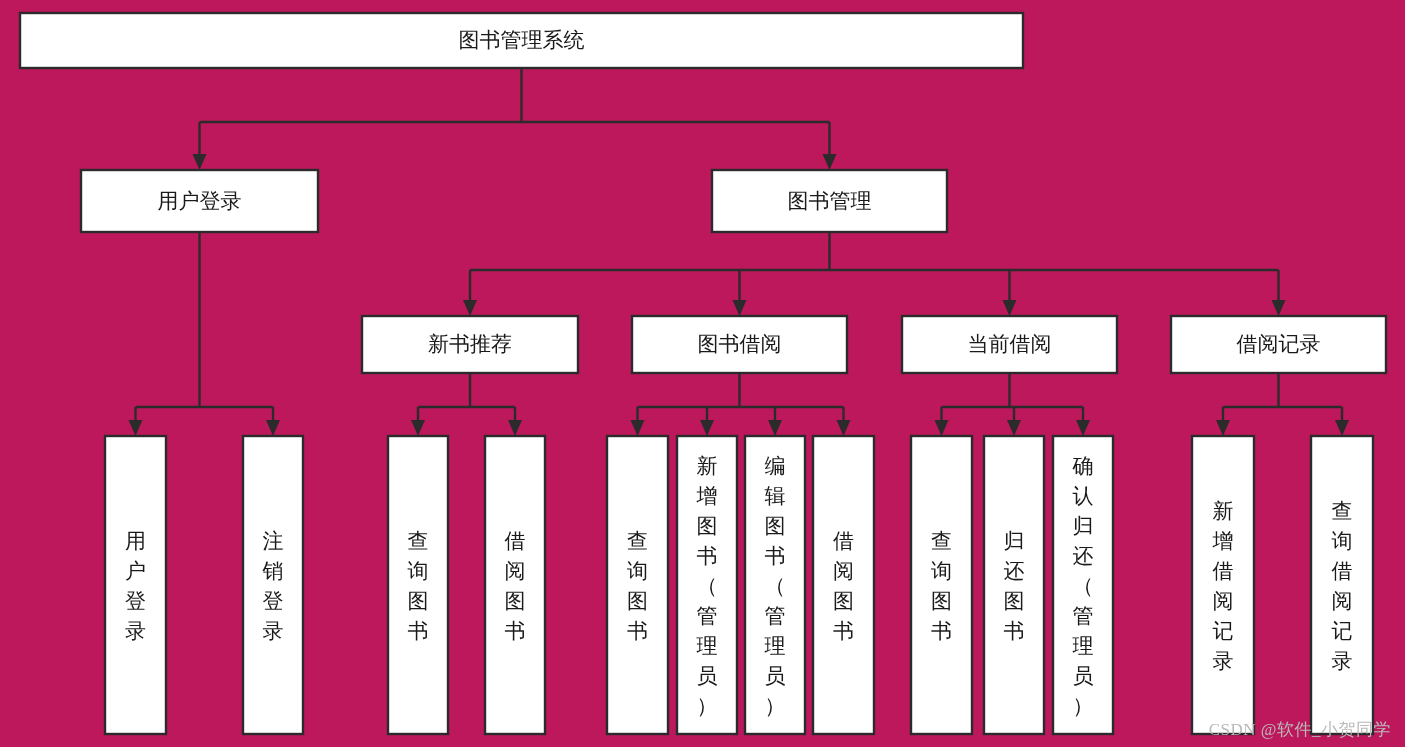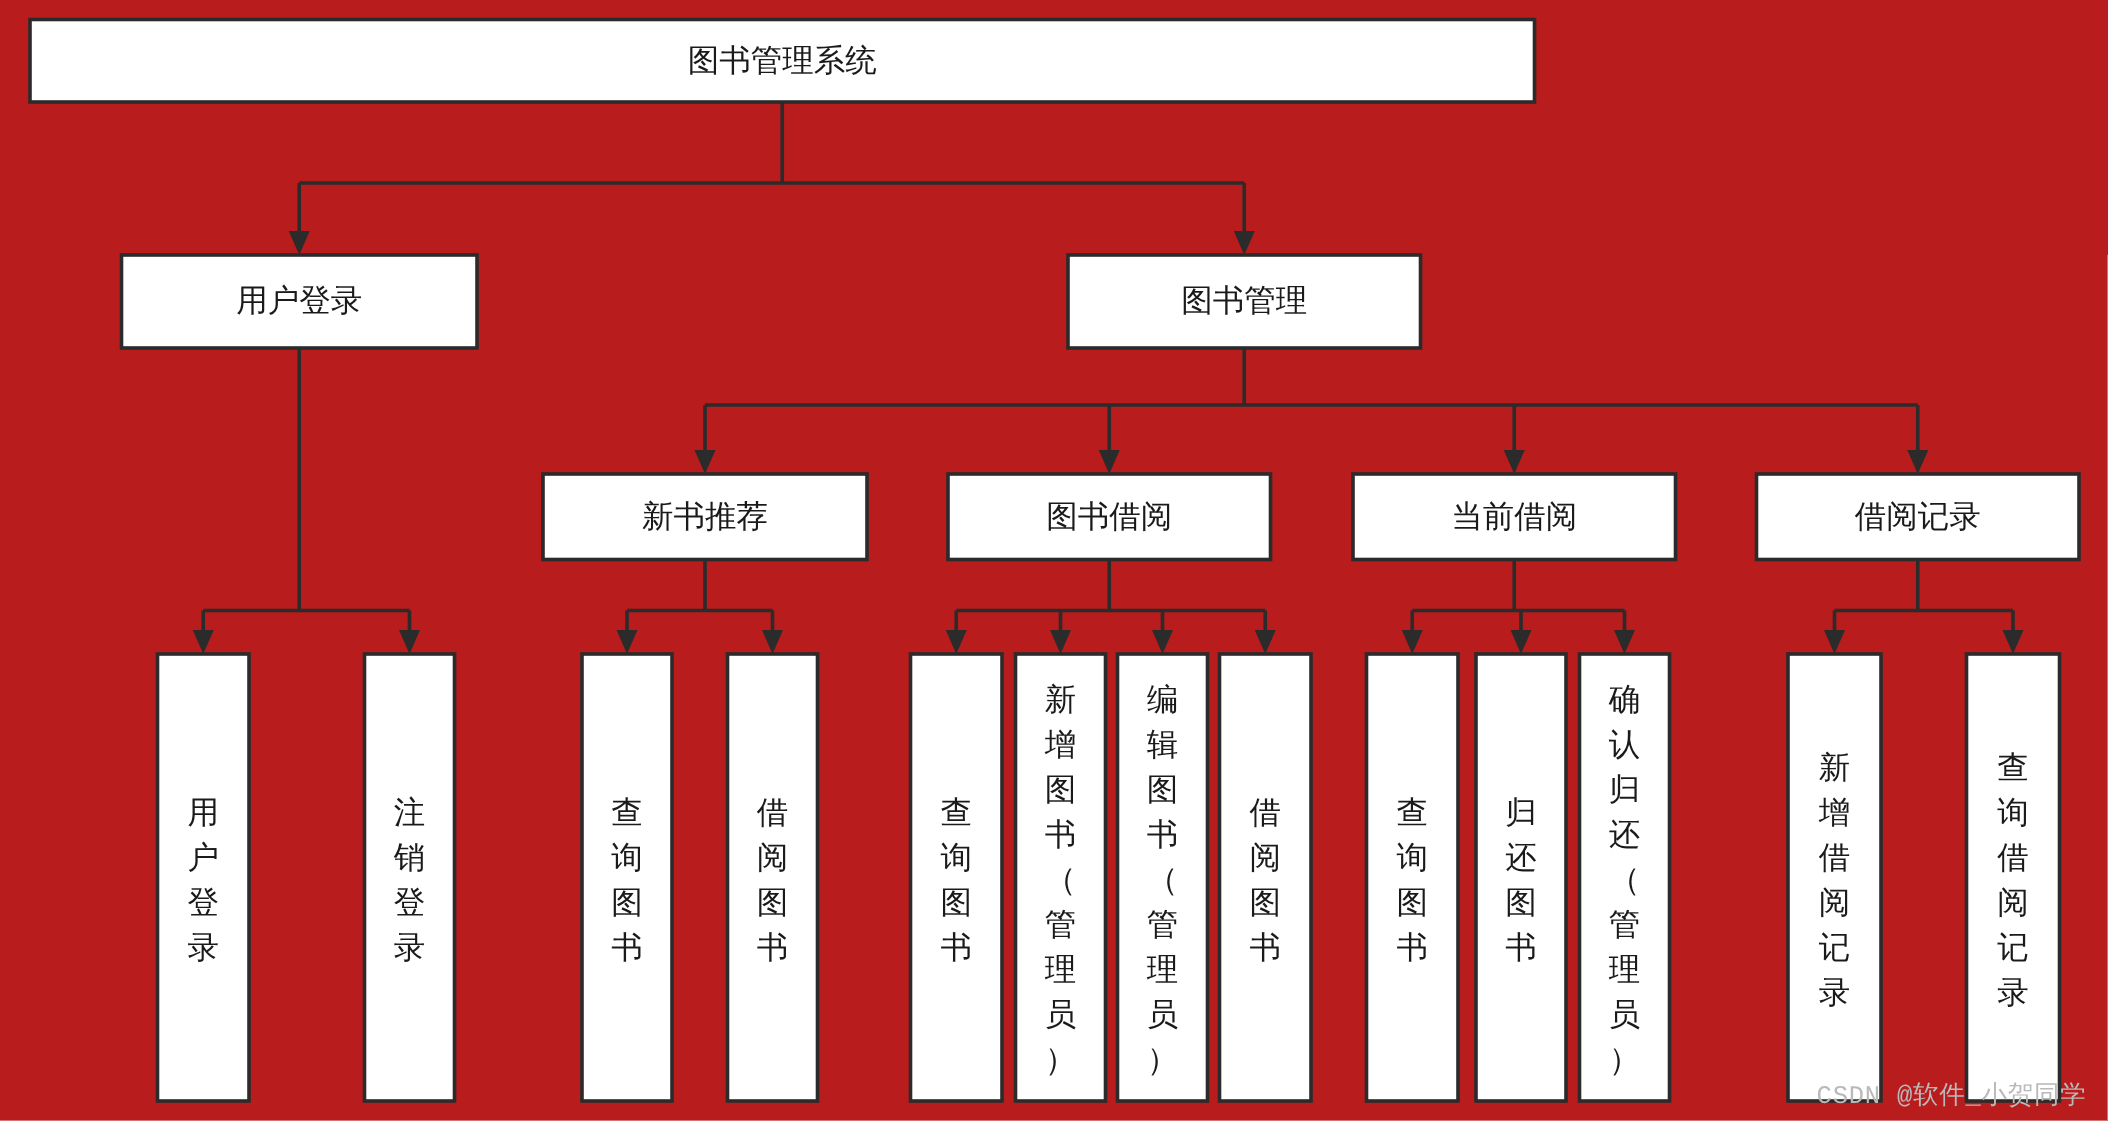--- a/index.html
+++ b/index.html
@@ -12,21 +12,21 @@
     width: 1405px;
     height: 747px;
     font-family: "Liberation Sans", "DejaVu Sans", sans-serif;
     overflow: hidden;
     position: relative;
   }
   #diagram-root {
     position: relative;
     width: 1405px;
     height: 747px;
-    background: #b91c1c;
+    background: #be185d;
   }
   svg#diagram-svg {
     position: absolute;
     left: 0;
     top: 0;
     width: 1405px;
     height: 747px;
     display: block;
   }
   .node-box {
@@ -54,21 +54,21 @@
   .node-label-v {
     font-family: "Liberation Sans", "DejaVu Sans", sans-serif;
     font-size: 21px;
     fill: #1a1a1a;
     text-anchor: middle;
   }
   .watermark {
     position: absolute;
     right: 14px;
     bottom: 6px;
-    font-family: Liberation Mono, monospace;
+    font-family: Liberation Serif, serif;
     font-size: 17px;
     color: #b9b9b9;
     white-space: nowrap;
     letter-spacing: 0.5px;
     pointer-events: none;
   }
 </style>
 </head>
 <body>
 

